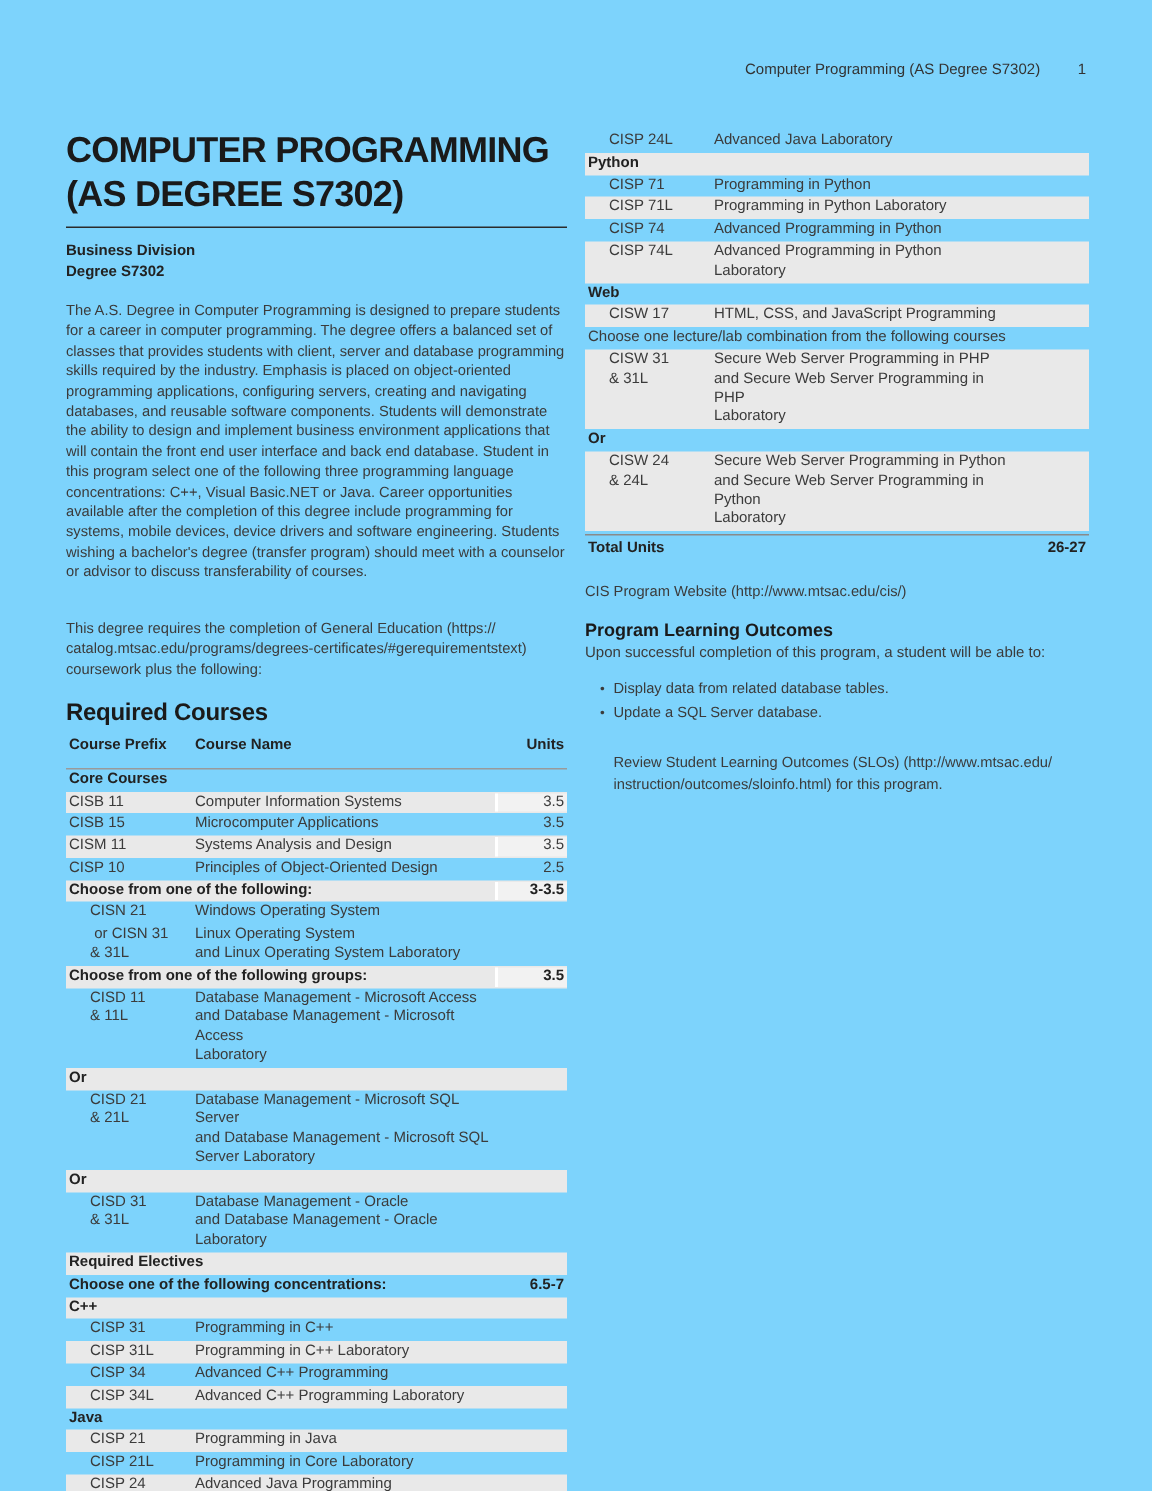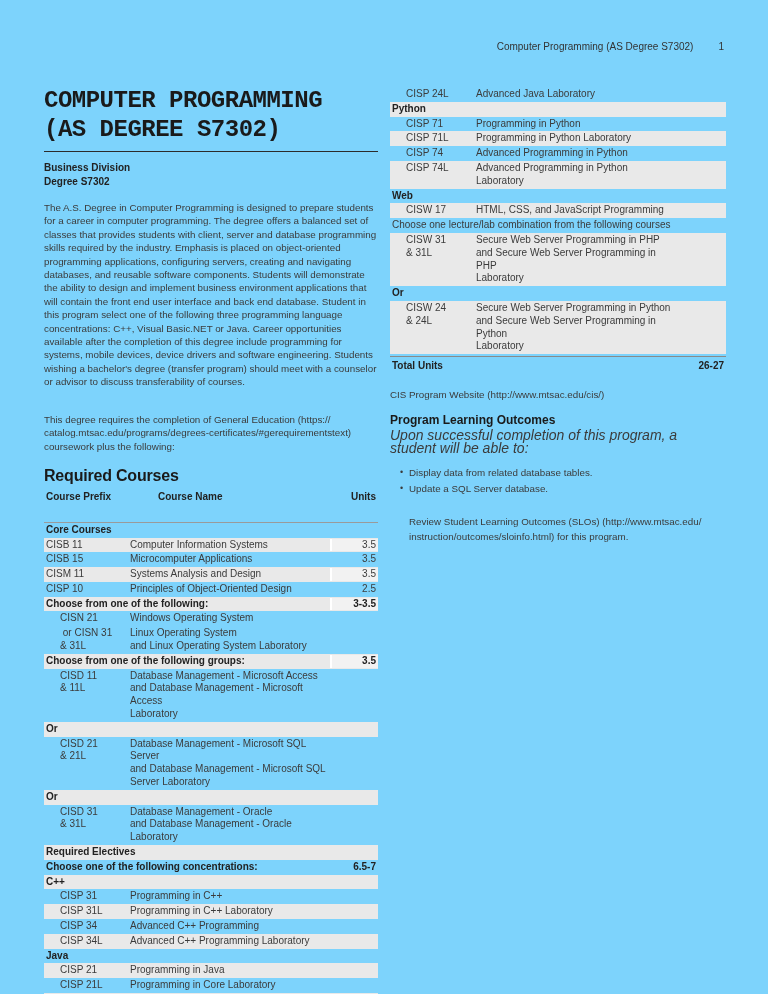--- a/index.html
+++ b/index.html
@@ -3,42 +3,42 @@
 <meta charset="utf-8">
 <style>
   html,body{margin:0;padding:0;background:#ffffff;}
   .page{position:relative;width:768px;height:994px;background:#7dd3fc;overflow:hidden;
         font-family:"Liberation Sans",sans-serif;color:#3b3b3b;}
   .header{position:absolute;top:41px;right:44px;display:flex;align-items:baseline;gap:25px;
           font-size:10px;color:#333;}
   .col-left{position:absolute;left:44px;top:86px;width:334px;}
   .col-right{position:absolute;left:390px;top:87px;width:336px;}
   h1.title{margin:0;font-size:24px;line-height:29px;font-weight:bold;color:#1a1a1a;
-           letter-spacing:-0.5px;border-bottom:1px solid #2b2b2b;padding-bottom:7px;font-family:Liberation Mono, monospace;}
+           letter-spacing:-0.5px;border-bottom:1px solid #2b2b2b;padding-bottom:7px;}
   h1.title .tline{display:block;white-space:nowrap;}
   .division{margin-top:9px;font-weight:bold;font-size:10px;line-height:14px;color:#222;}
   .degree{font-weight:bold;font-size:10px;line-height:14px;color:#222;}
   .para{margin:12px 0 0 0;font-size:9.8px;line-height:13.4px;color:#3b3b3b;}
   .pre{white-space:pre-line;margin-top:24px;}
   .h2{margin:14px 0 5px 0;font-size:16px;font-weight:bold;color:#1a1a1a;letter-spacing:-0.2px;}
   .h3{margin:13px 0 2px 0;font-size:12px;font-weight:bold;color:#1a1a1a;}
   .table{width:100%;font-size:10px;color:#3b3b3b;}
   .tr{display:flex;align-items:flex-start;padding:1px 0;line-height:12.8px;}
-  .thead{font-weight:bold;color:#222;border-bottom:1px solid #9a9a9a;padding-bottom:18px;gap:28px;}
+  .thead{font-weight:bold;color:#222;border-bottom:1px solid #9a9a9a;padding-bottom:8px;}
   .td-code{flex:none;width:86px;box-sizing:border-box;padding-left:2px;white-space:pre-line;}
   .indent1 .td-code{padding-left:16px;}
   .td-name{flex:1;white-space:pre-line;padding-right:4px;}
   .td-full{flex:1;padding-left:2px;}
   .td-units{flex:none;width:48px;box-sizing:border-box;text-align:right;padding-right:2px;}
   .tr.shaded{background:#e9e9e9;}
   .tr.shaded .td-units{background:#f2f2f2;border-left:2px solid #ffffff;}
   .bold{font-weight:bold;color:#222;}
   .tr.total{font-weight:bold;color:#222;border-top:1px solid #8a8a8a;margin-top:2px;padding-top:3px;}
   .website{margin-top:15px;font-size:9.8px;color:#3b3b3b;cursor:pointer;}
-  .plo-intro{font-style:italic;font-size:14px;line-height:13px;color:#3b3b3b;}
+  .plo-intro{font-size:10px;line-height:13px;color:#3b3b3b;}
   .plo-list{margin-top:11px;}
   .plo-item{display:flex;font-size:9.8px;line-height:13.4px;margin:2.5px 0;padding-left:10px;}
   .bullet{flex:none;width:9px;font-size:9px;}
   .slo-note{margin-top:20px;padding-left:19px;font-size:9.8px;line-height:14.6px;}
 </style>
 </head>
 <body>
 
 <div class="page">
 

